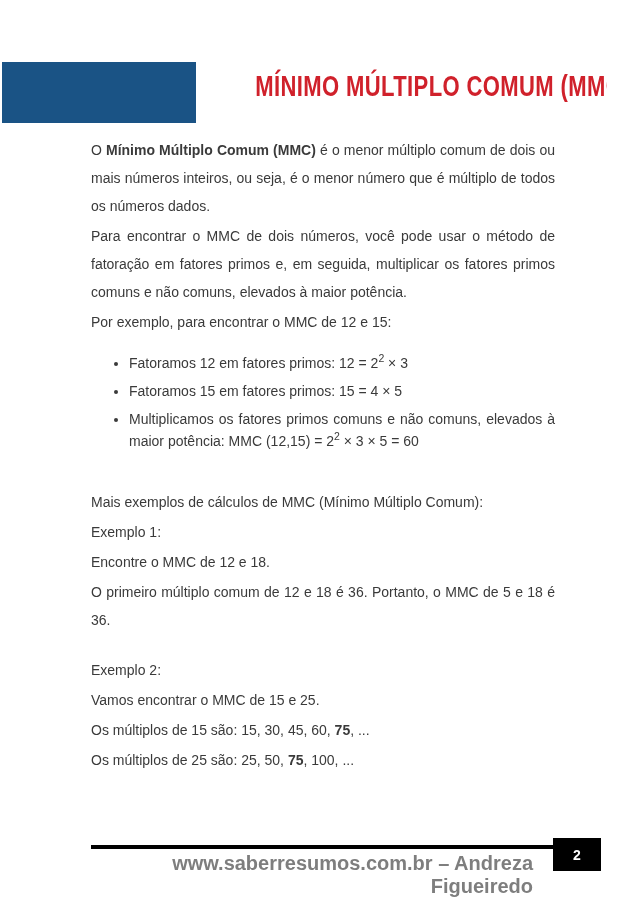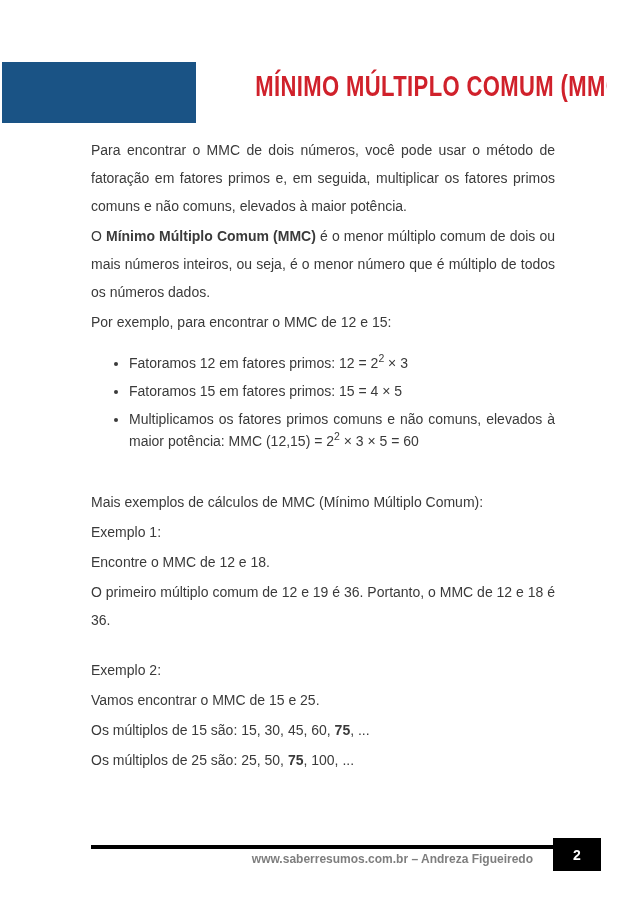--- a/index.html
+++ b/index.html
@@ -71,21 +71,21 @@
     width: 462px; height: 4px;
     background: #000000;
   }
   .footer-credit {
     position: absolute;
     left: 91px; top: 852px;
     width: 442px;
     text-align: right;
     color: #7E7E7E;
     font-weight: bold;
-    font-size: 12px;
+    font-size: 20px;
   }
   .page-num-badge {
     position: absolute;
     left: 553px; top: 838px;
     width: 48px; height: 33px;
     background: #000000;
     color: #ffffff;
     font-weight: bold;
     font-size: 14px;
     display: flex;
@@ -99,42 +99,42 @@
 <div class="page">
 
   <div class="accent-band"></div>
 
   <div class="page-title">
     <span class="stretch">MÍNIMO MÚLTIPLO COMUM (MMC)</span>
   </div>
 
   <div class="content">
 
+    <p><span>O </span><span class="b">Mínimo Múltiplo Comum (MMC)</span><span> é o menor múltiplo comum de dois ou mais números inteiros, ou seja, é o menor número que é múltiplo de todos os números dados.</span></p>
+
     <p>Para encontrar o MMC de dois números, você pode usar o método de fatoração em fatores primos e, em seguida, multiplicar os fatores primos comuns e não comuns, elevados à maior potência.</p>
-
-    <p><span>O </span><span class="b">Mínimo Múltiplo Comum (MMC)</span><span> é o menor múltiplo comum de dois ou mais números inteiros, ou seja, é o menor número que é múltiplo de todos os números dados.</span></p>
 
     <p>Por exemplo, para encontrar o MMC de 12 e 15:</p>
 
     <ul>
       <li><span>Fatoramos 12 em fatores primos: 12 = 2</span><sup>2</sup><span> × 3</span></li>
       <li><span>Fatoramos 15 em fatores primos: 15 = 4 × 5</span></li>
       <li><span>Multiplicamos os fatores primos comuns e não comuns, elevados à maior potência: MMC (12,15) = 2</span><sup>2</sup><span> × 3 × 5 = 60</span></li>
     </ul>
 
     <div class="gap"></div>
 
     <p>Mais exemplos de cálculos de MMC (Mínimo Múltiplo Comum):</p>
 
     <p>Exemplo 1:</p>
 
     <p>Encontre o MMC de 12 e 18.</p>
 
 
-    <p>O primeiro múltiplo comum de 12 e 19 é 36. Portanto, o MMC de 12 e 18 é 36.</p>
+    <p>O primeiro múltiplo comum de 12 e 18 é 36. Portanto, o MMC de 5 e 18 é 36.</p>
 
     <div class="gap"></div>
 
     <p>Exemplo 2:</p>
 
     <p>Vamos encontrar o MMC de 15 e 25.</p>
 
     <p><span>Os múltiplos de 15 são: 15, 30, 45, 60, </span><span class="b">75</span><span>, ...</span></p>
 
     <p><span>Os múltiplos de 25 são: 25, 50, </span><span class="b">75</span><span>, 100, ...</span></p>

